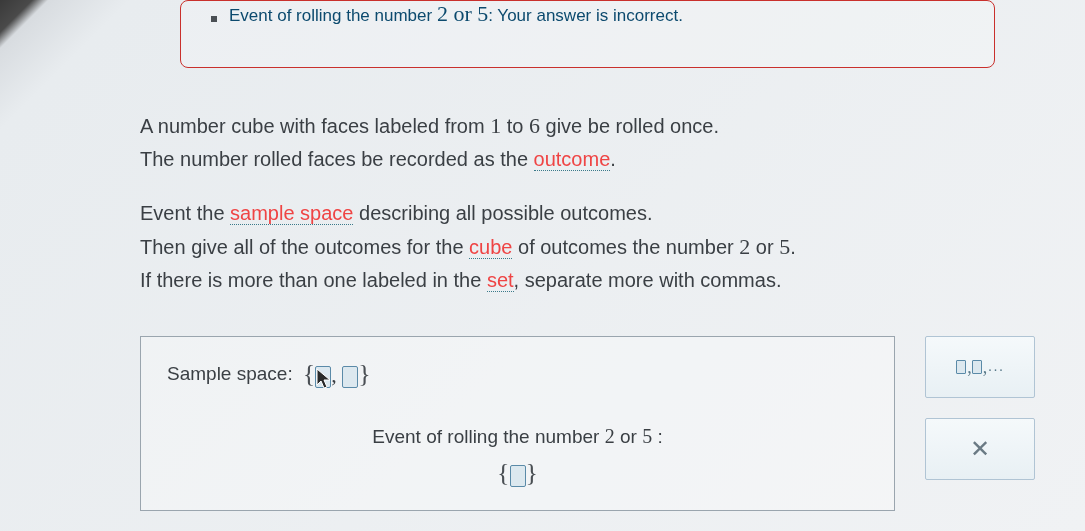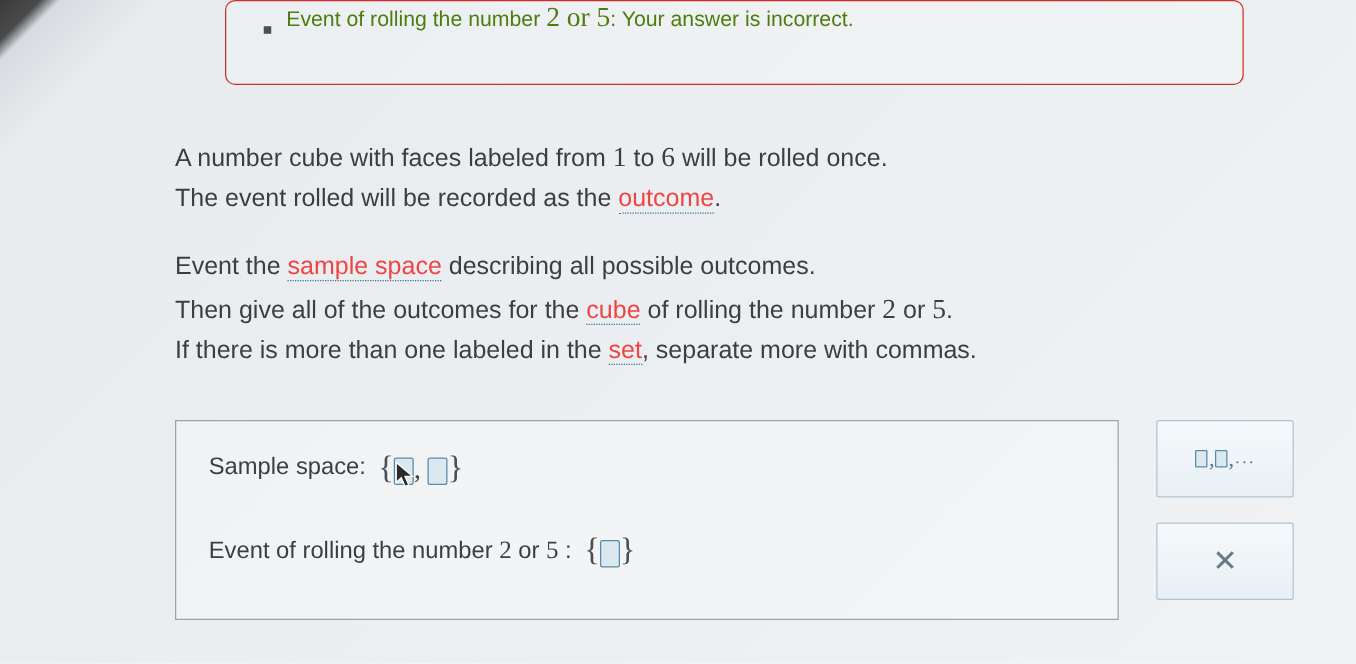--- a/index.html
+++ b/index.html
@@ -17,24 +17,24 @@
   }
   .feedback-box {
     border: 1px solid #c9302c;
     border-radius: 8px;
     margin: 0 40px 40px 40px;
     padding: 0 30px 40px 30px;
     background: rgba(255,255,255,0.2);
   }
   .feedback-item {
     display: flex;
-    align-items: flex-end;
+    align-items: center;
     gap: 12px;
     font-size: 17px;
-    color: #4d7c0f;
+    color: #0c4a6e;
     padding-top: 0;
   }
   .bullet {
     width: 6px;
     height: 6px;
     background: #4a4f54;
     margin-top: 9px;
     flex-shrink: 0;
   }
   .question-text {
@@ -67,21 +67,21 @@
     min-height: 160px;
   }
   .answer-row {
     display: flex;
     align-items: center;
     gap: 10px;
     font-size: 19px;
     color: #3a3f44;
     margin-bottom: 36px;
   }
-  .answer-row:last-child { margin-bottom: 0; }
+  .answer-row:last-child { margin-bottom: 0; flex-direction: column; }
   .brace {
     font-family: Georgia, serif;
     font-size: 26px;
     color: #4a4f54;
   }
   .input-slot {
     display: inline-block;
     width: 16px;
     height: 22px;
     border: 1px solid #5a8aa8;
@@ -146,27 +146,27 @@
   <div class="feedback-box">
     <div class="feedback-item">
       <span class="bullet"></span>
       <span>
         <span>Event of rolling the number </span><span class="num">2 or 5</span><span>: Your answer is incorrect.</span>
       </span>
     </div>
   </div>
 
   <div class="question-text">
-    <span>A number cube with faces labeled from </span><span class="num">1</span><span> to </span><span class="num">6</span><span> will be rolled once.</span><br>
-    <span>The event rolled will be recorded as the </span><span class="term-link">outcome</span><span>.</span>
+    <span>A number cube with faces labeled from </span><span class="num">1</span><span> to </span><span class="num">6</span><span> give be rolled once.</span><br>
+    <span>The number rolled faces be recorded as the </span><span class="term-link">outcome</span><span>.</span>
   </div>
 
   <div class="question-text">
     <span>Event the </span><span class="term-link">sample space</span><span> describing all possible outcomes.</span><br>
-    <span>Then give all of the outcomes for the </span><span class="term-link">cube</span><span> of rolling the number </span><span class="num">2</span><span> or </span><span class="num">5</span><span>.</span><br>
+    <span>Then give all of the outcomes for the </span><span class="term-link">cube</span><span> of outcomes the number </span><span class="num">2</span><span> or </span><span class="num">5</span><span>.</span><br>
     <span>If there is more than one labeled in the </span><span class="term-link">set</span><span>, separate more with commas.</span>
   </div>
 
   <div class="answer-area">
     <div class="answer-box">
       <div class="answer-row">
         <span>Sample space:</span>
         <span>
           <span class="brace">{</span><span class="cursor-overlay"><span class="input-slot"></span><svg width="18" height="24" viewBox="0 0 18 24">
                 <path d="M2 2 L2 18 L6 14 L9 21 L12 20 L9 13 L15 13 Z" fill="#2a2a2a" stroke="#fff" stroke-width="1"></path>

